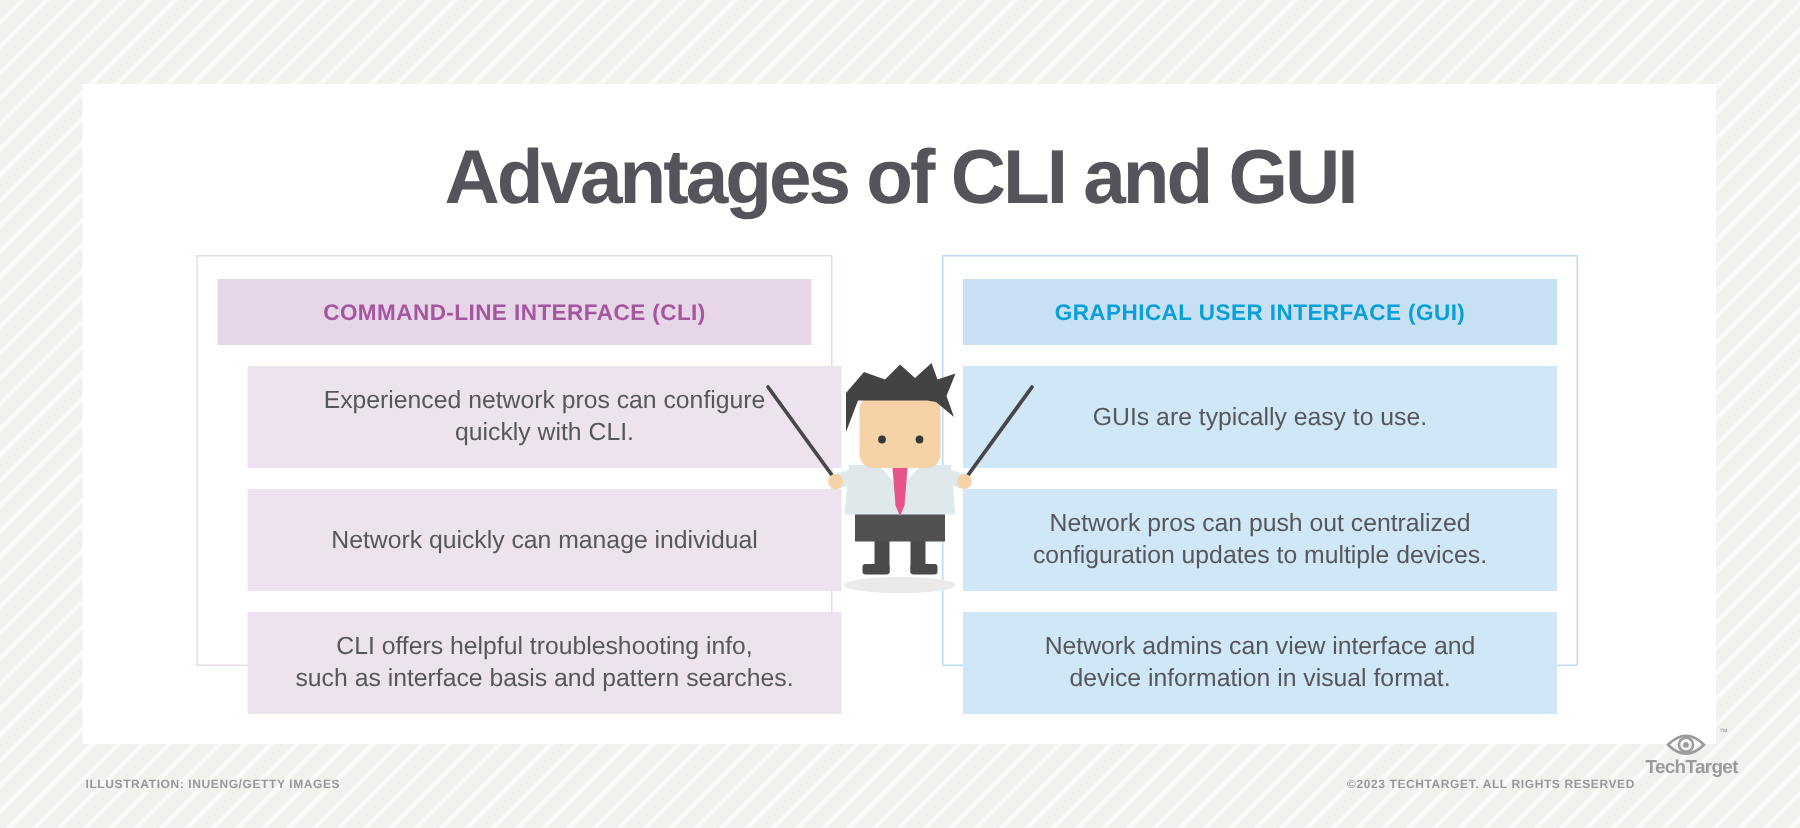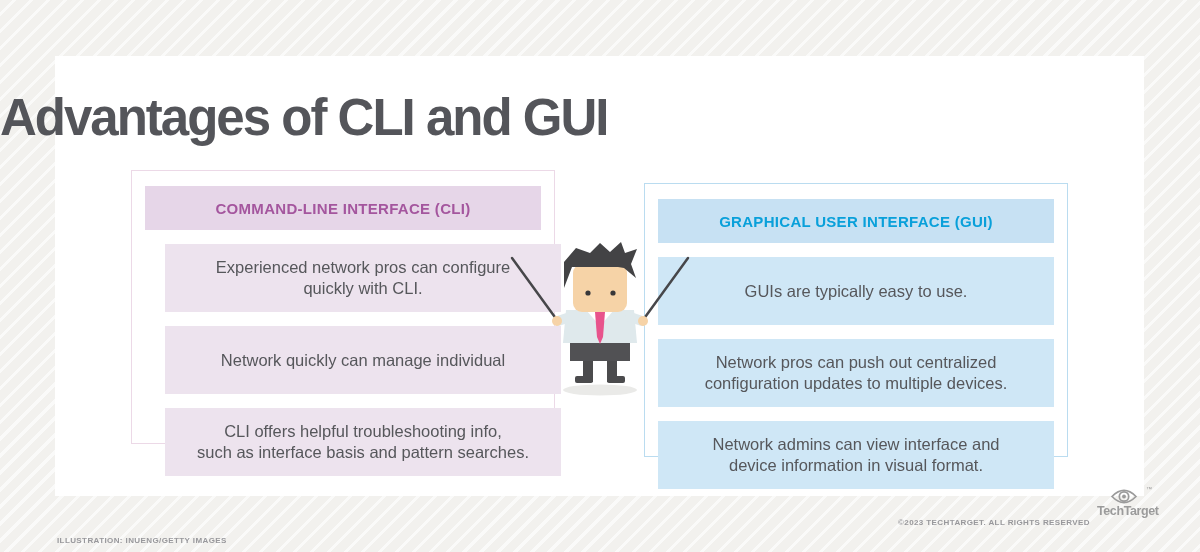--- a/index.html
+++ b/index.html
@@ -9,46 +9,46 @@
     background:
       repeating-linear-gradient(135deg,
         var(--page_bg) 0px, var(--page_bg) 9px,
         var(--stripe) 9px, var(--stripe) 12px);
   }
   .card{
     position:absolute;left:55px;top:56px;width:1089px;height:440px;
     background:var(--card_bg);
   }
   .title{
-    position:absolute;left:0;top:88px;width:1200px;
+    position:absolute;left:0;top:88px;width:1200px;text-align:center;
     font-size:51px;font-weight:700;letter-spacing:-2px;color:var(--title_text);
   }
   .panel{
     position:absolute;top:170px;width:424px;height:274px;box-sizing:border-box;
     background:#ffffff;border:1px solid;padding:15px 13px 0 13px;
     display:flex;flex-direction:column;gap:14px;
   }
   .panel.cli{left:131px;border-color:var(--cli_border);}
-  .panel.gui{left:644px;border-color:var(--gui_border);margin-top:13px;}
+  .panel.gui{left:628px;border-color:var(--gui_border);}
   .cell{
     width:100%;display:flex;flex-direction:column;align-items:center;
     justify-content:center;text-align:center;box-sizing:border-box;
   }
   .cell.head{height:44px;font-size:15px;font-weight:700;letter-spacing:.3px;flex:none;}
   .cli .cell.head{background:var(--cli_header_bg);color:var(--cli_accent);}
   .gui .cell.head{background:var(--gui_header_bg);color:var(--gui_accent);}
   .cell.row{height:68px;font-size:16.5px;line-height:21px;color:var(--body_text);flex:none;}
   .cli .cell.row{background:var(--cli_row_bg);margin-left:20px;}
   .gui .cell.row{background:var(--gui_row_bg);}
   .ln{display:block;}
   .ln:empty{display:none;}
   .character{position:absolute;left:500px;top:240px;width:210px;height:160px;}
   .credit{
     position:absolute;left:57px;top:518px;font-size:8px;font-weight:700;
-    letter-spacing:.4px;color:var(--footer_text);margin-top:18px;
+    letter-spacing:.4px;color:var(--footer_text);
   }
   .copyright{
     position:absolute;right:110px;top:518px;font-size:8px;font-weight:700;
     letter-spacing:.4px;color:var(--footer_text);
   }
   .logo{
     position:absolute;left:1097px;top:488px;width:54px;text-align:center;
     color:var(--logo_gray);
   }
   .logo .eye{display:block;margin:0 auto;}

